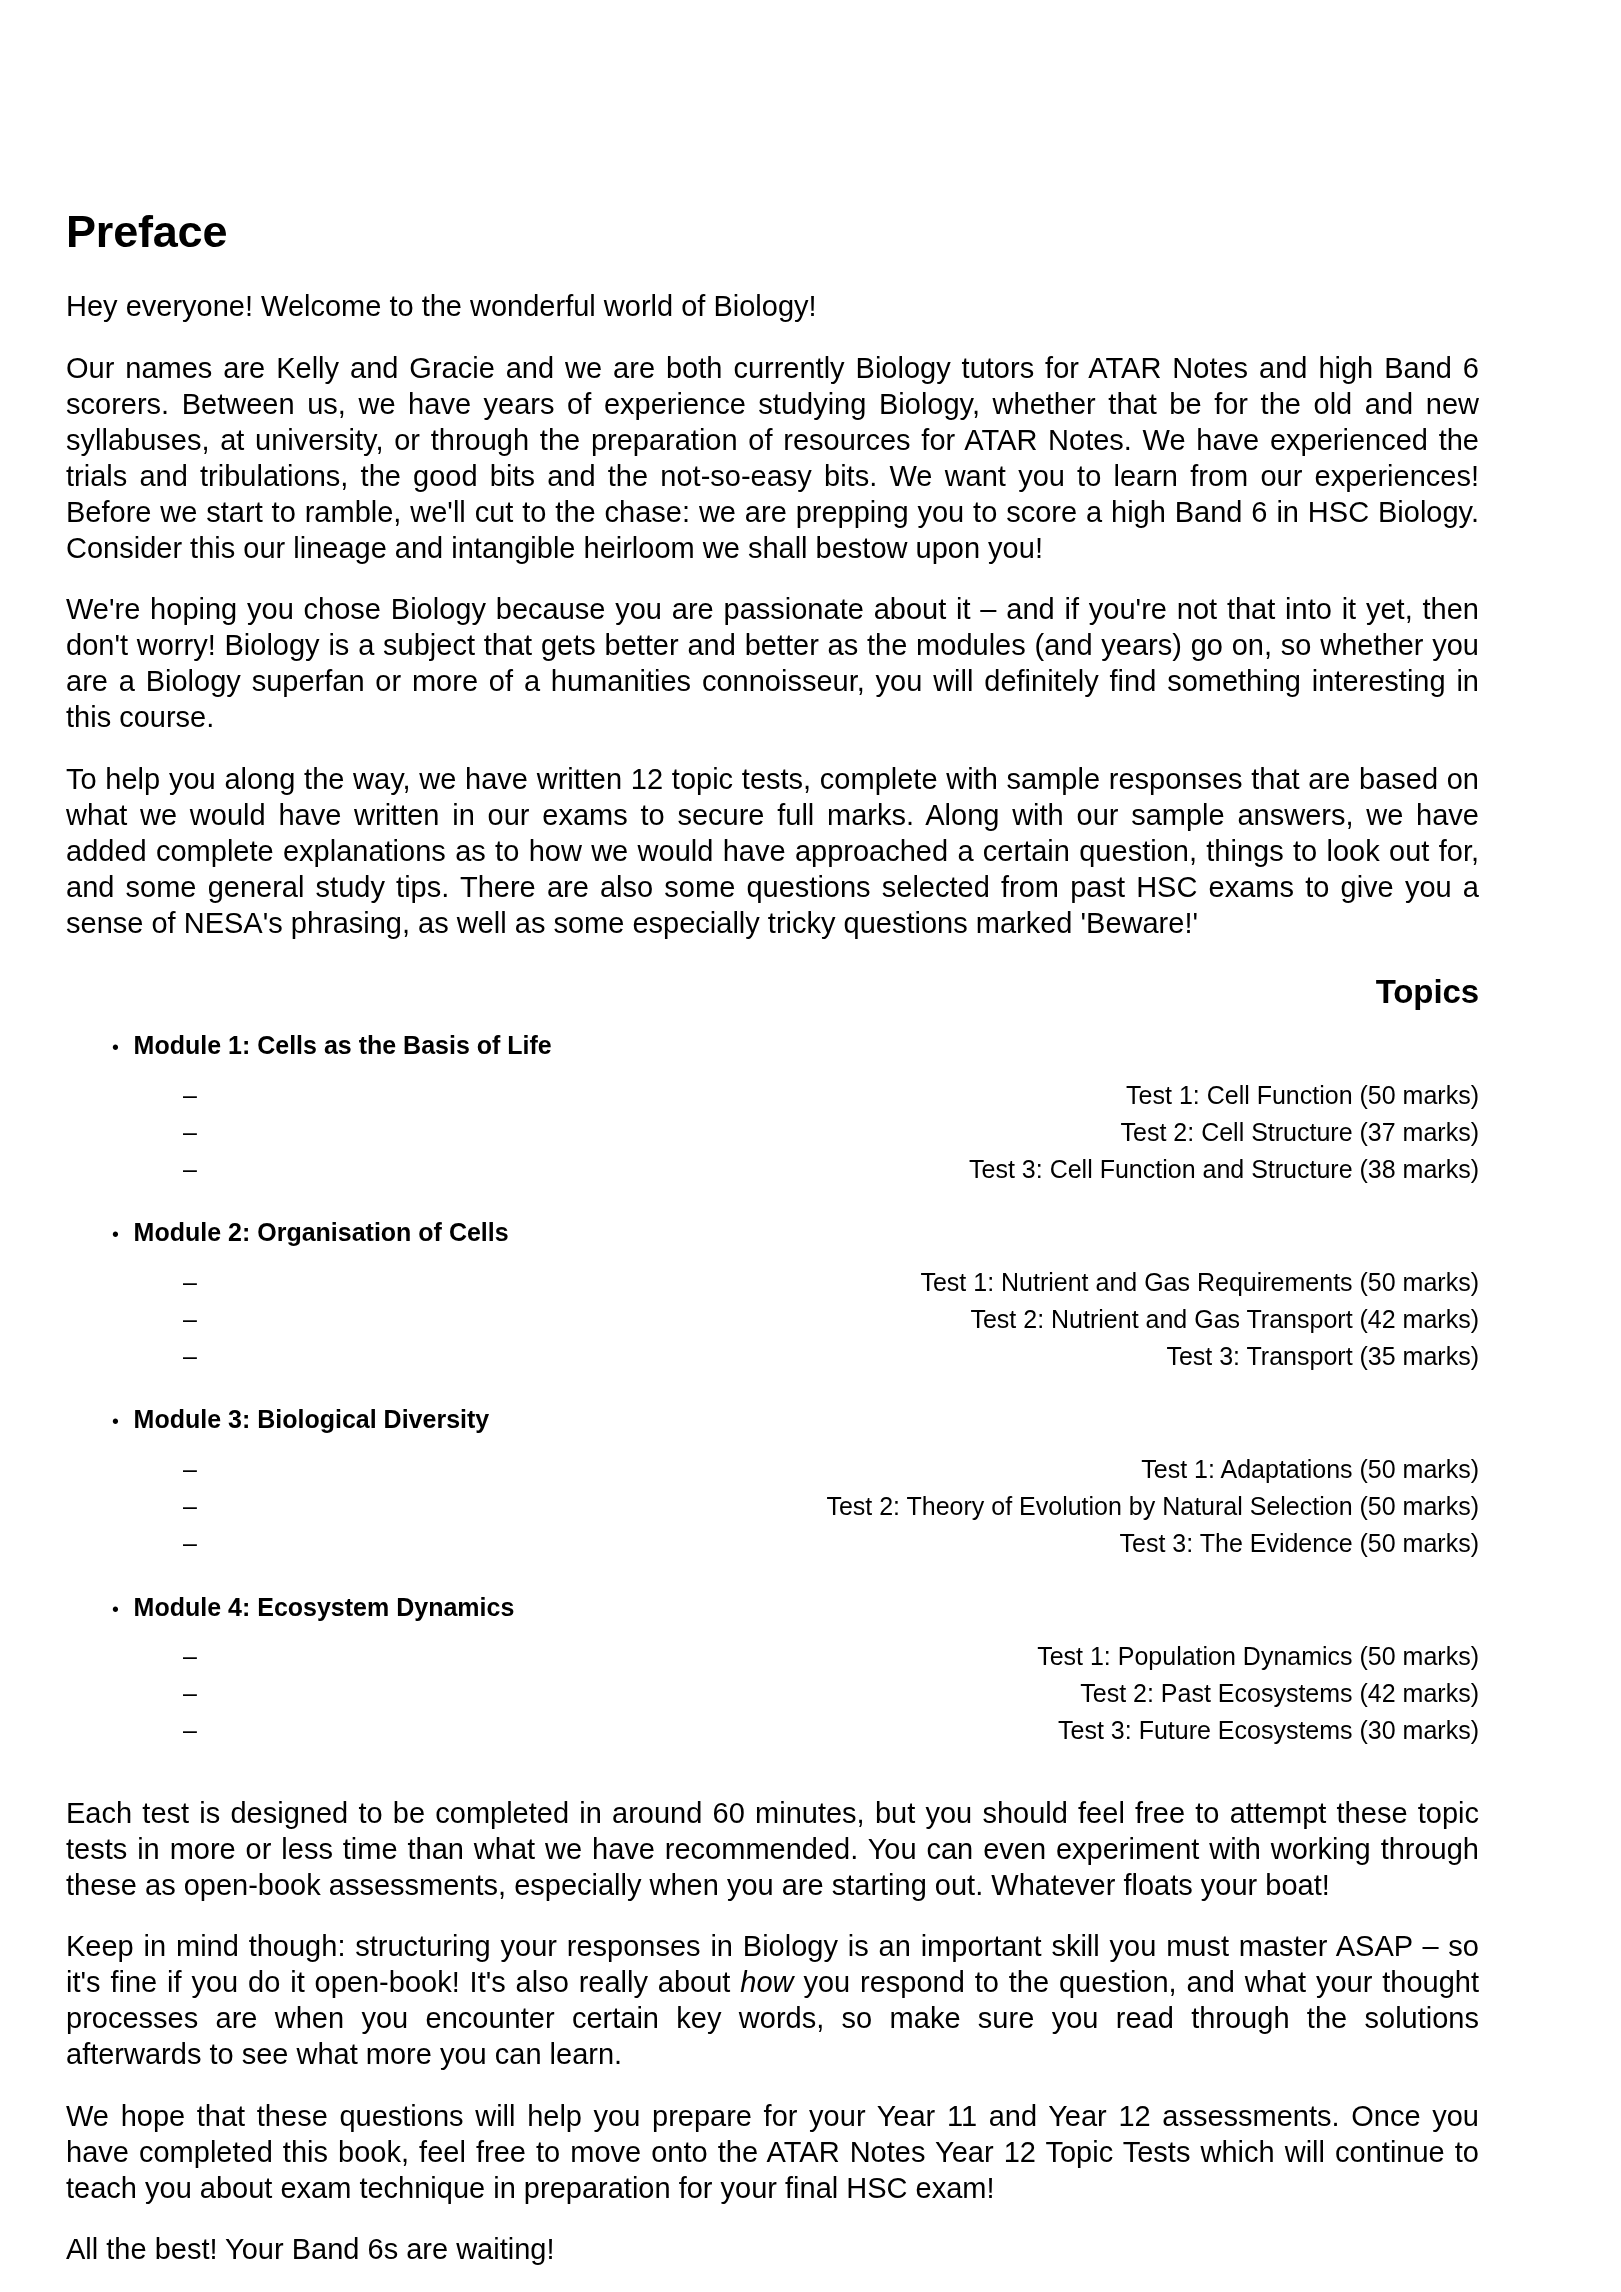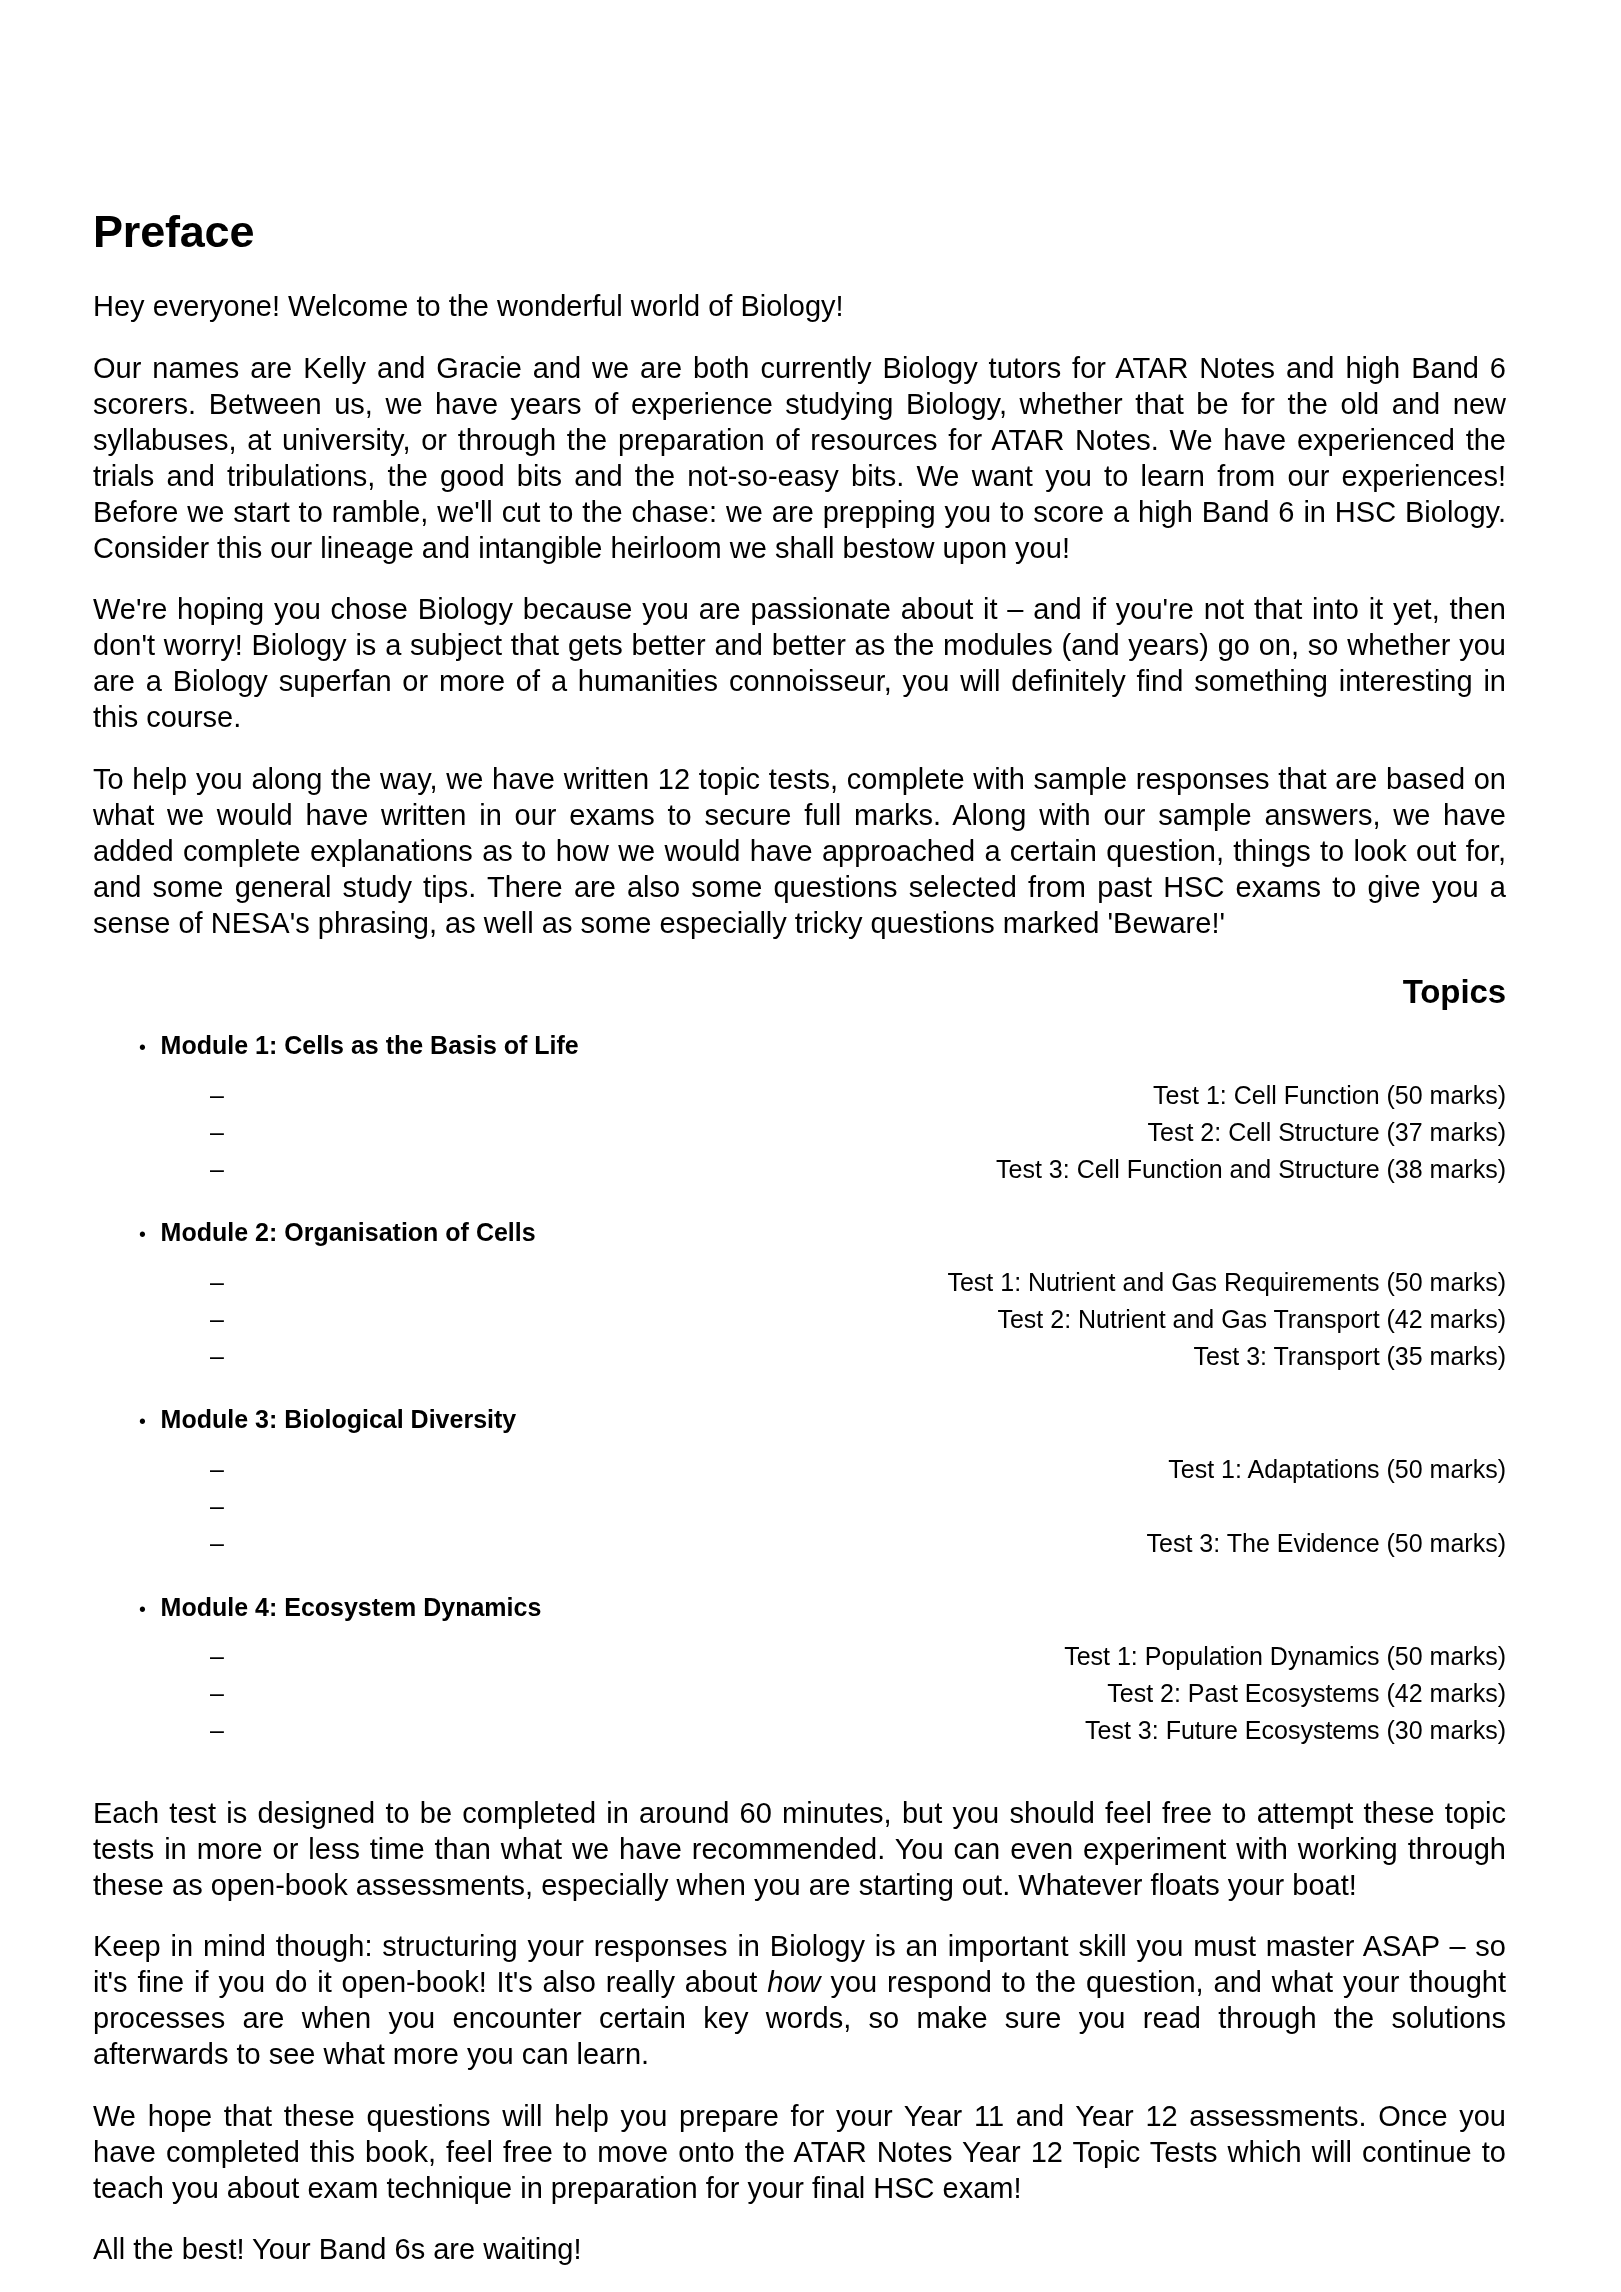--- a/index.html
+++ b/index.html
@@ -12,21 +12,21 @@
     height: 2293px;
     font-family: "Liberation Sans Narrow", "Liberation Sans", sans-serif;
     color: #000000;
     -webkit-font-smoothing: antialiased;
   }
   .page {
     position: relative;
     width: 1621px;
     height: 1712px;
     box-sizing: border-box;
-    padding: 208px 115px 0 93px;
+    padding: 208px 115px 0 66px;
   }
   .content {
     width: 1413px;
   }
 
   h1.doc-title {
     font-size: 45px;
     font-weight: bold;
     letter-spacing: -0.2px;
     margin: 0 0 33px 0;
@@ -171,20 +171,21 @@
           <span class="bullet-glyph">•</span>
           <span class="module-label">Module 3: Biological Diversity</span>
         </div>
         <ul class="test-list">
           <li class="test-item">
             <span class="dash-glyph">–</span>
             <span class="test-label">Test 1: Adaptations (50 marks)</span>
           </li>
           <li class="test-item">
             <span class="dash-glyph">–</span>
+            <span class="test-label">Test 2: Theory of Evolution by Natural Selection (50 marks)</span>
           </li>
           <li class="test-item">
             <span class="dash-glyph">–</span>
             <span class="test-label">Test 3: The Evidence (50 marks)</span>
           </li>
         </ul>
       </li>
 
       <li class="module-item">
         <div class="module-row">

